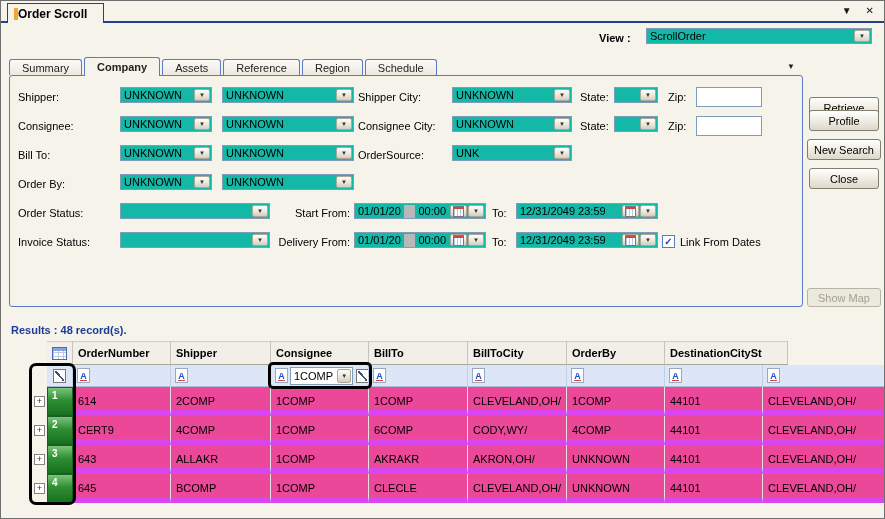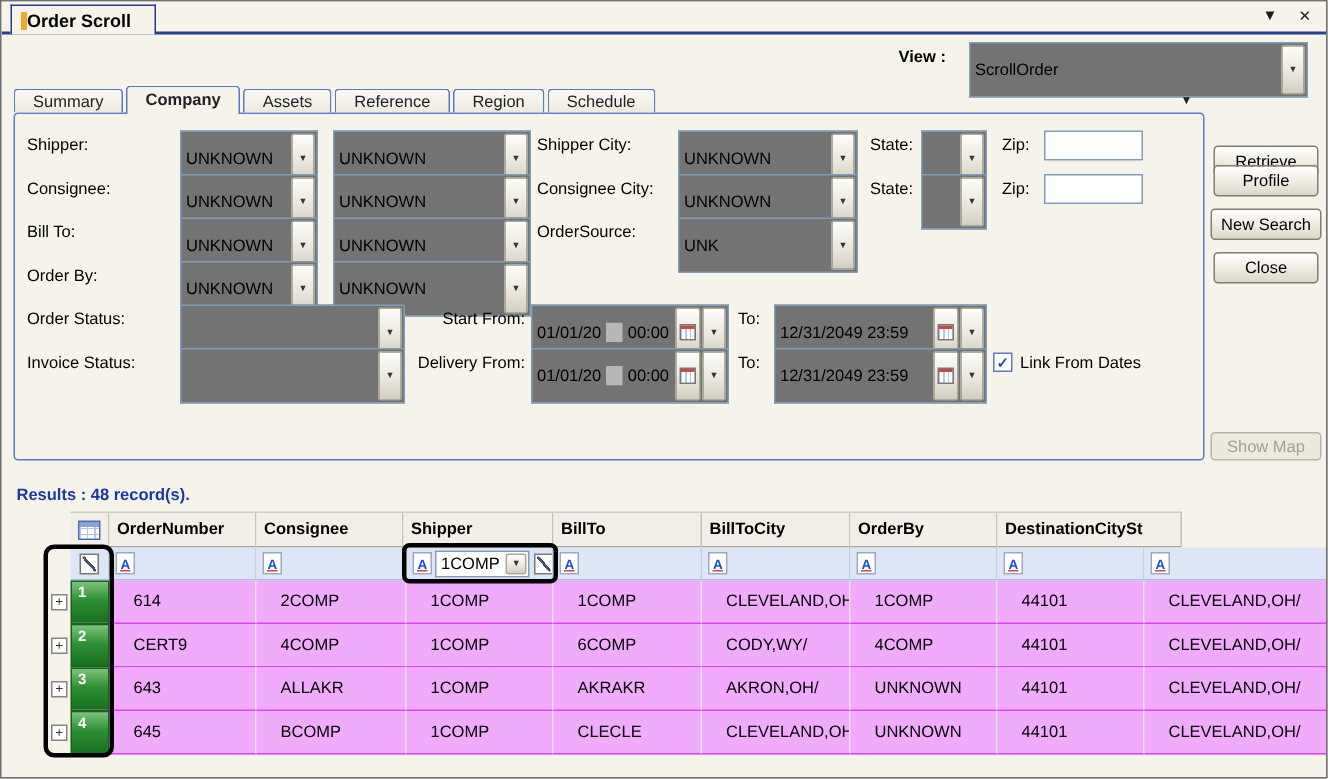--- a/index.html
+++ b/index.html
@@ -12,21 +12,21 @@
   .title-tab {position:absolute; left:6px; top:2px; height:20px; display:flex; align-items:center; gap:0; padding:0 16px 0 6px; background:#f5f3ea; border:1px solid #26418c; border-bottom:none; font-weight:bold; font-size:12px;}
   .accent {width:4px; height:12px; background:#f0a830; display:inline-block;}
   .win-controls {position:absolute; right:10px; top:4px; display:flex; gap:14px; font-size:10px; color:#1a1a1a;}
   .win-controls span {cursor:default;}
 
   
   .view-label {position:absolute; left:598px; top:31px; font-weight:bold;}
   .abs {position:absolute;}
 
   
-  .combo {display:flex; align-items:center; background:#737373; border:1px solid #7f9db9; height:37px;}
+  .combo {display:flex; align-items:center; background:#14b8a6; border:1px solid #7f9db9; height:16px;}
   .combo .txt {flex:1; padding:0 3px; white-space:nowrap; overflow:hidden;}
   .drop-btn {width:16px; align-self:stretch; margin:1px; background:linear-gradient(#fdfdfb,#e9e5da 60%,#d2cec2); border:1px solid #aea995; border-radius:2px; display:flex; align-items:center; justify-content:center; font-size:6px; color:#333; flex:0 0 auto;}
   .cal-btn {width:17px; align-self:stretch; margin:1px 0 1px 1px; background:linear-gradient(#fdfdfb,#e9e5da 60%,#d2cec2); border:1px solid #aea995; border-radius:2px; display:flex; align-items:center; justify-content:center; flex:0 0 auto;}
   .cal-icon {width:11px; height:11px; border:1px solid #777;
     background: linear-gradient(#c84848 0, #c84848 2px, transparent 2px),
       repeating-linear-gradient(to right, #b9c6e4 0 1px, transparent 1px 3px), #fff;}
   .textbox {background:#fff; border:1px solid #7f9db9; height:20px;}
   .date-txt {flex:1; display:flex; align-items:center; gap:3px; padding:0 3px; white-space:nowrap; overflow:hidden;}
   .mask {display:inline-block; width:13px; height:13px; background:#b8b8b8;}
   .checkbox {width:13px; height:13px; border:1px solid #5b79c4; background:#fff; display:inline-flex; align-items:center; justify-content:center; font-size:10px; color:#2a4cb0; font-weight:bold;}
@@ -48,21 +48,21 @@
   .xpbtn.disabled {color:#a3a08f; background:#eceadf; border-color:#b8b4a4;}
 
   
   .results-label {position:absolute; left:10px; top:323px; font-weight:bold; color:#1a3a9c;}
   .rtable {position:absolute; left:30px; top:340px; width:855px;}
   .trow {display:flex;}
   .cell {overflow:hidden; white-space:nowrap;}
   .thead .cell {height:24px; line-height:23px; background:#f1efe8; border-top:1px solid #cfcdc3; border-right:1px solid #c6c4ba; border-bottom:1px solid #a9a79c; font-weight:bold; padding-left:5px;}
   .thead .rowhead {display:flex; align-items:center; justify-content:center; padding:0;}
   .tfilter .cell {height:22px; background:#dce6f6; border-right:1px solid #c2cfe8; border-bottom:1px solid #aebcd9; display:flex; align-items:center; gap:2px; padding-left:4px;}
-  .tdata .cell {height:29px; line-height:28px; background:#f0abfc; border-right:1px solid #e2e2e2; border-bottom:1px solid #d946ef; padding-left:16px;}
+  .tdata .cell {height:29px; line-height:28px; background:#ec4899; border-right:1px solid #e2e2e2; border-bottom:6px solid #d946ef; padding-left:5px;}
   .gutter {background:transparent !important; border:none !important; display:flex; align-items:center; justify-content:flex-end; padding:0 2px 0 0 !important;}
   .tdata .rowhead {background:linear-gradient(#7cc47a,#2e8f32 45%,#17701f); border:1px solid #1b5e22; color:#fff; font-weight:bold; font-size:10px; line-height:normal; padding:2px 0 0 4px;}
   .grid-icon {width:15px; height:13px; border:1px solid #4a69b8;
     background: linear-gradient(#89a4d8 0, #89a4d8 3px, transparent 3px),
       repeating-linear-gradient(to right, #b9c6e4 0 1px, transparent 1px 5px),
       repeating-linear-gradient(to bottom, #b9c6e4 0 1px, transparent 1px 4px), #fff;}
   .a-icon {width:13px; height:15px; background:#fff; border:1px solid #9aa8c0; color:#1b50c8; font-weight:bold; font-size:9px; display:inline-flex; align-items:center; justify-content:center; position:relative; flex:0 0 auto;}
   .a-icon::after {content:""; position:absolute; left:2px; right:2px; bottom:1px; height:1px; background:#c84848;}
   .cross-icon {width:13px; height:14px; background:#fff; border:1px solid #777; position:relative; flex:0 0 auto;}
   .cross-icon::after {content:""; position:absolute; left:1px; top:1px; right:1px; bottom:1px; background:linear-gradient(to top right, transparent 44%, #44506e 44%, #44506e 58%, transparent 58%);}
@@ -298,22 +298,22 @@
   <div class="results-label">Results : 48 record(s).</div>
 
   <div class="rtable">
 
     <div class="trow thead">
       <div class="cell gutter" style="width:16px"></div>
       <div class="cell rowhead" style="width:26px">
           <span class="grid-icon"></span>
         </div>
       <div class="cell" style="width:98px">OrderNumber</div>
+      <div class="cell" style="width:100px">Shipper</div>
       <div class="cell" style="width:98px">Consignee</div>
-      <div class="cell" style="width:100px">Shipper</div>
       <div class="cell" style="width:99px">BillTo</div>
       <div class="cell" style="width:99px">BillToCity</div>
       <div class="cell" style="width:98px">OrderBy</div>
       <div class="cell" style="width:123px">DestinationCitySt</div>
     </div>
 
     <div class="trow tfilter">
       <div class="cell gutter" style="width:16px"></div>
       <div class="cell" style="width:26px; justify-content:center; padding-left:0;">
           <span class="cross-icon"></span>

